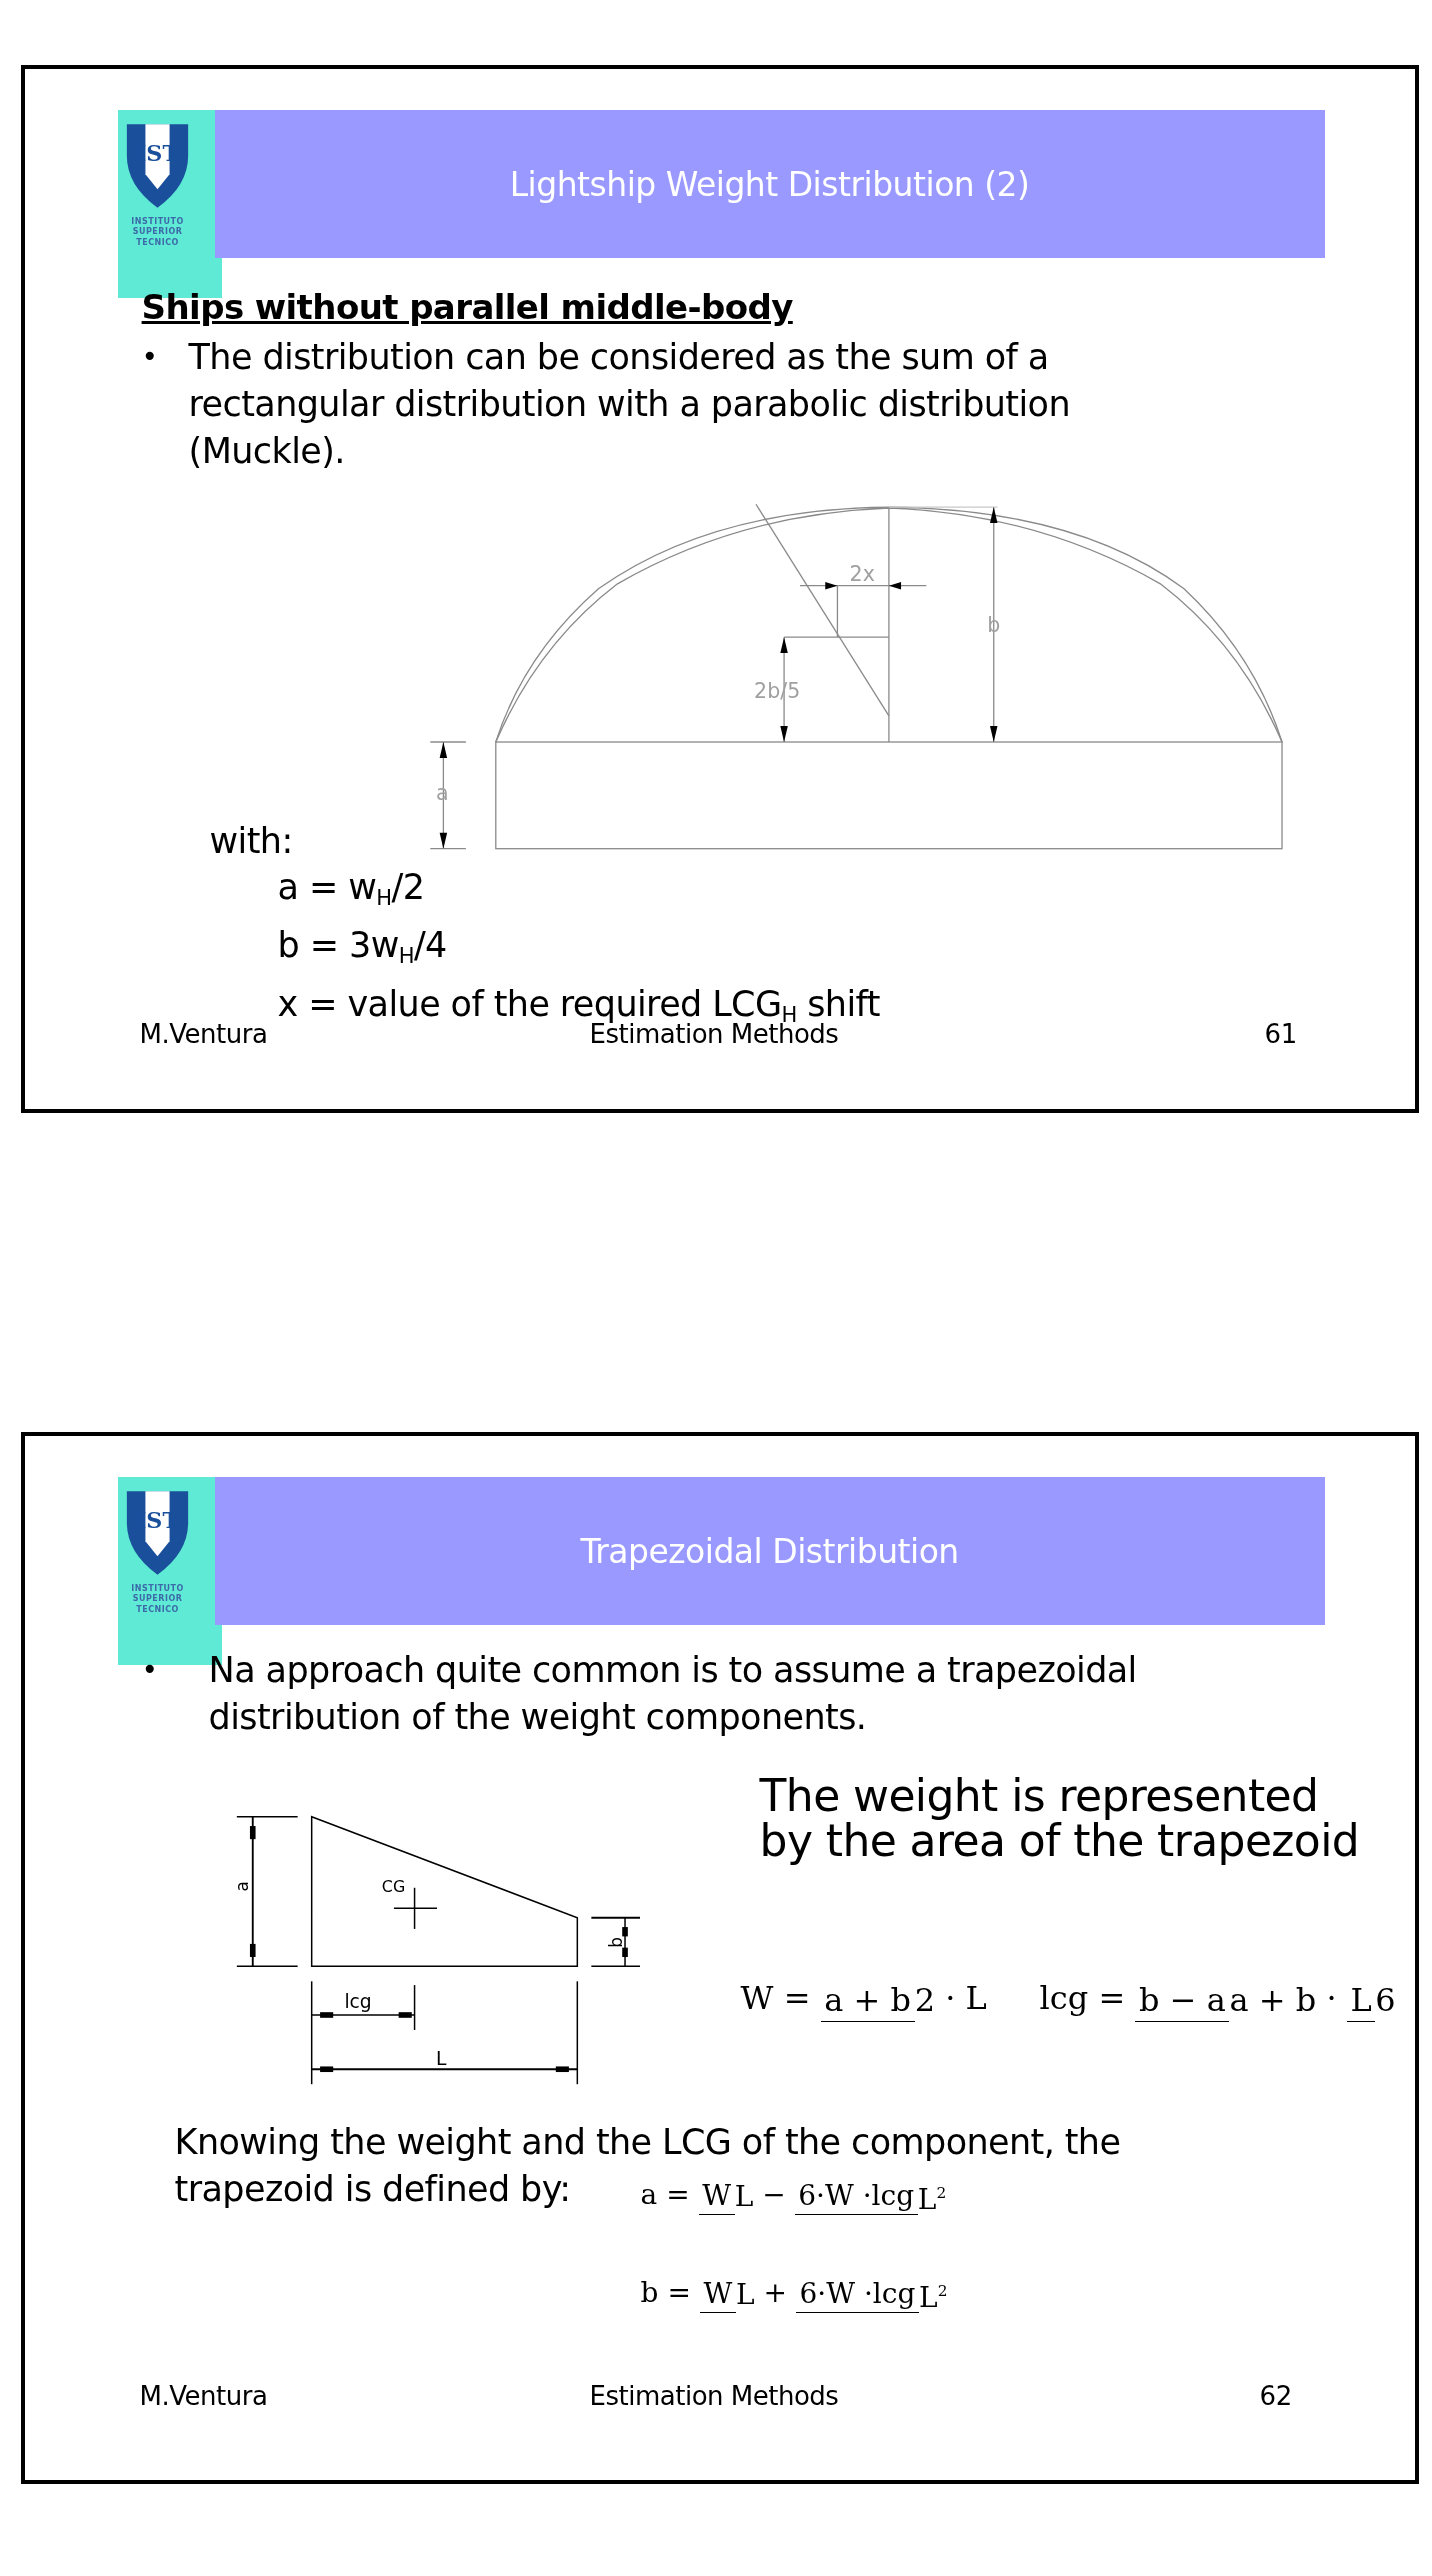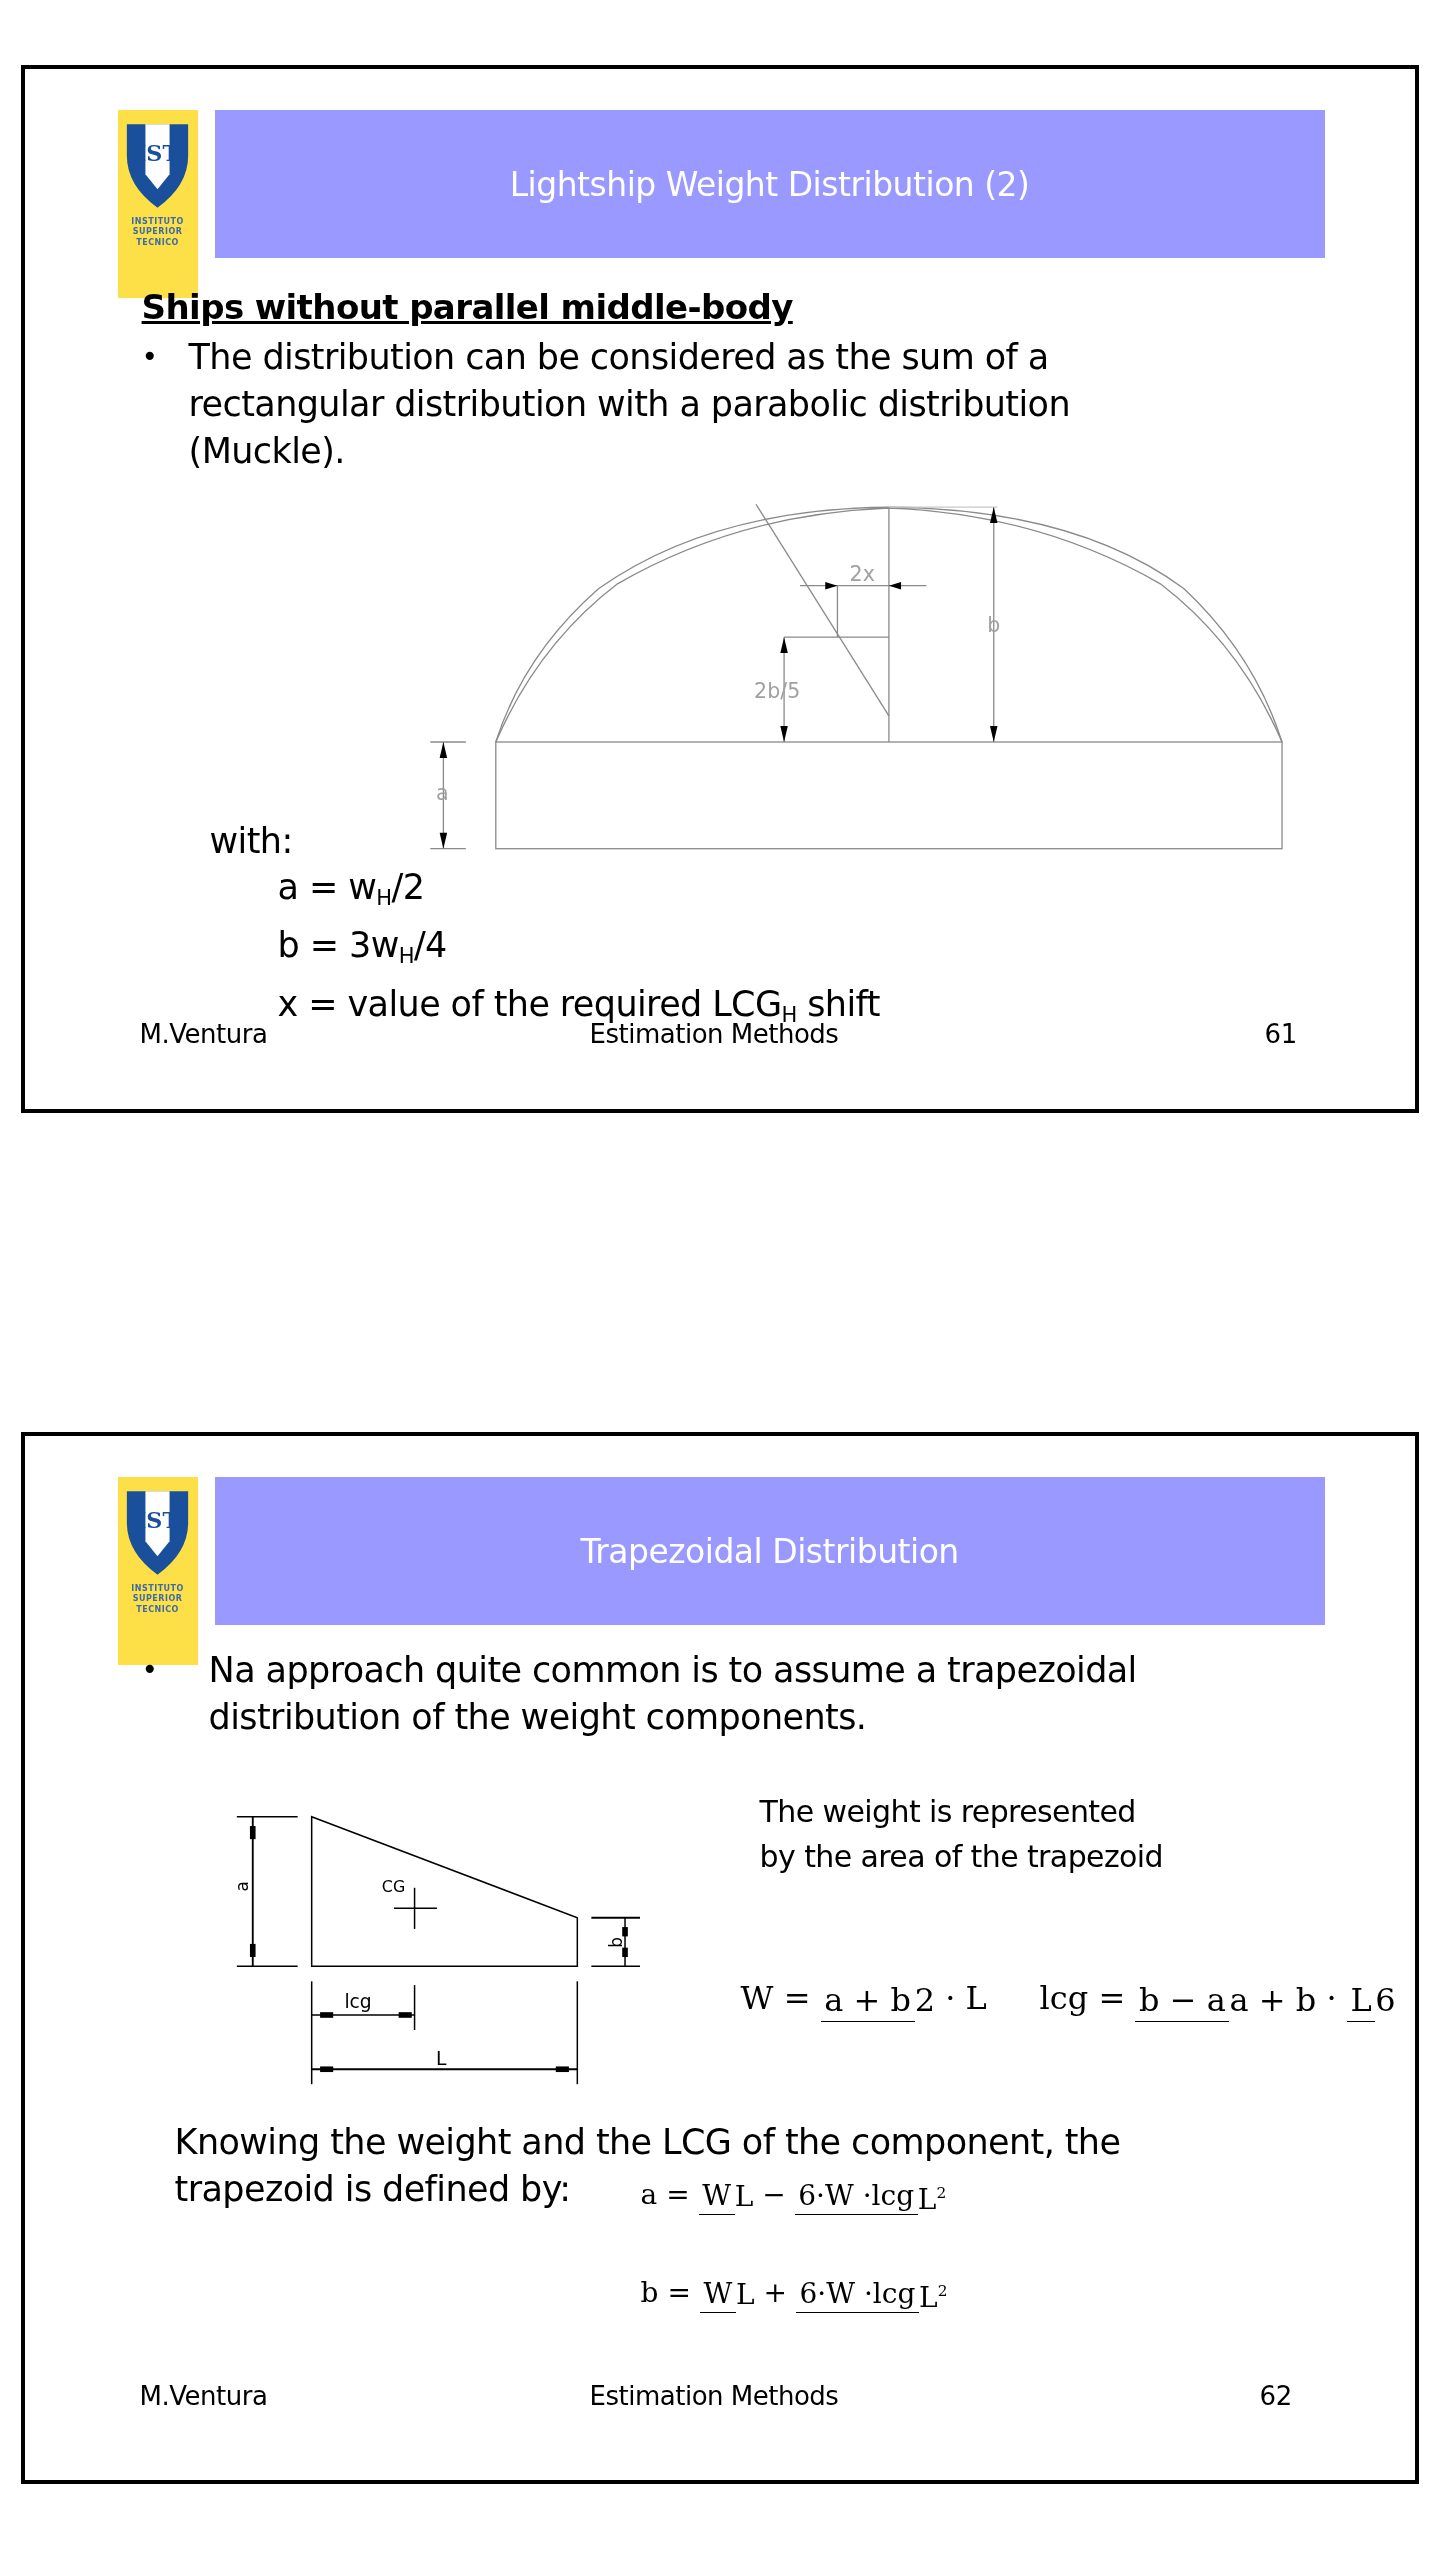--- a/index.html
+++ b/index.html
@@ -1,21 +1,21 @@
 <!DOCTYPE html>
 <html style="font-size:15px"><head>
 <meta charset="utf-8">
 <style>
   html, body { margin:0; padding:0; background:#ffffff; }
   body { width:1433px; height:2576px; position:relative; overflow:hidden;
          font-family:"DejaVu Sans", sans-serif; color:#000; }
   .slide { position:absolute; left:20.6px; width:1398px; border:4.7px solid #000; box-sizing:border-box; background:#fff; }
   #slide1 { top:65px; height:1048px; }
   #slide2 { top:1432px; height:1052px; }
-  .logo { position:absolute; left:93px; top:41px; width:80px; height:188px; background:#fde047; }
+  .logo { position:absolute; left:93px; top:41px; width:80px; height:188px; background:#5eead4;padding-left:24px; }
   .logo svg { position:absolute; left:7.5px; top:7.5px; }
   .logo .inst { position:absolute; left:0; width:80px; top:107px; text-align:center;
                 font-family:"DejaVu Sans", sans-serif; font-size:8px; font-weight:bold;
                 line-height:10.3px; color:#3d6aa8; letter-spacing:0.5px; }
   .banner { position:absolute; left:190px; top:41px; width:1110px; height:148px; background:#9999ff;
             display:flex; align-items:center; justify-content:center; }
   .banner span { color:#fff; font-family:"DejaVu Sans", sans-serif; font-size:33px; letter-spacing:-0.5px; }
   .text { position:absolute; font-family:"DejaVu Sans", sans-serif; font-size:35px; line-height:47px; letter-spacing:-0.6px; }
   .subhead { font-weight:bold; text-decoration:underline; font-size:34px; }
   .bullet-dot { position:absolute; font-size:28px; }
@@ -171,21 +171,21 @@
     </g>
     <g fill="#000" font-family="DejaVu Sans, sans-serif" transform="translate(-27,-1535)">
       <text x="0" y="0" font-size="18" transform="translate(265,2022) rotate(-90)">a</text>
       <text x="0" y="0" font-size="18" transform="translate(665,2082) rotate(-90)">b</text>
       <text x="408" y="2023" font-size="17">CG</text>
       <text x="368" y="2146" font-size="20">lcg</text>
       <text x="466" y="2208" font-size="20">L</text>
     </g>
   </svg>
 
-  <div class="text" style="left:735px; top:337px; line-height:45px; font-size:30px;margin-top:16px;">
+  <div class="text" style="left:735px; top:337px; line-height:45px; font-size:44px;">
     <div>The weight is represented</div>
     <div>by the area of the trapezoid</div>
   </div>
 
   <div class="math" style="left:716px; top:543px;">
     <span>W</span>
     <span>=</span>
     <span class="frac">
         <span class="num">a + b</span>
         <span class="den">2</span>

